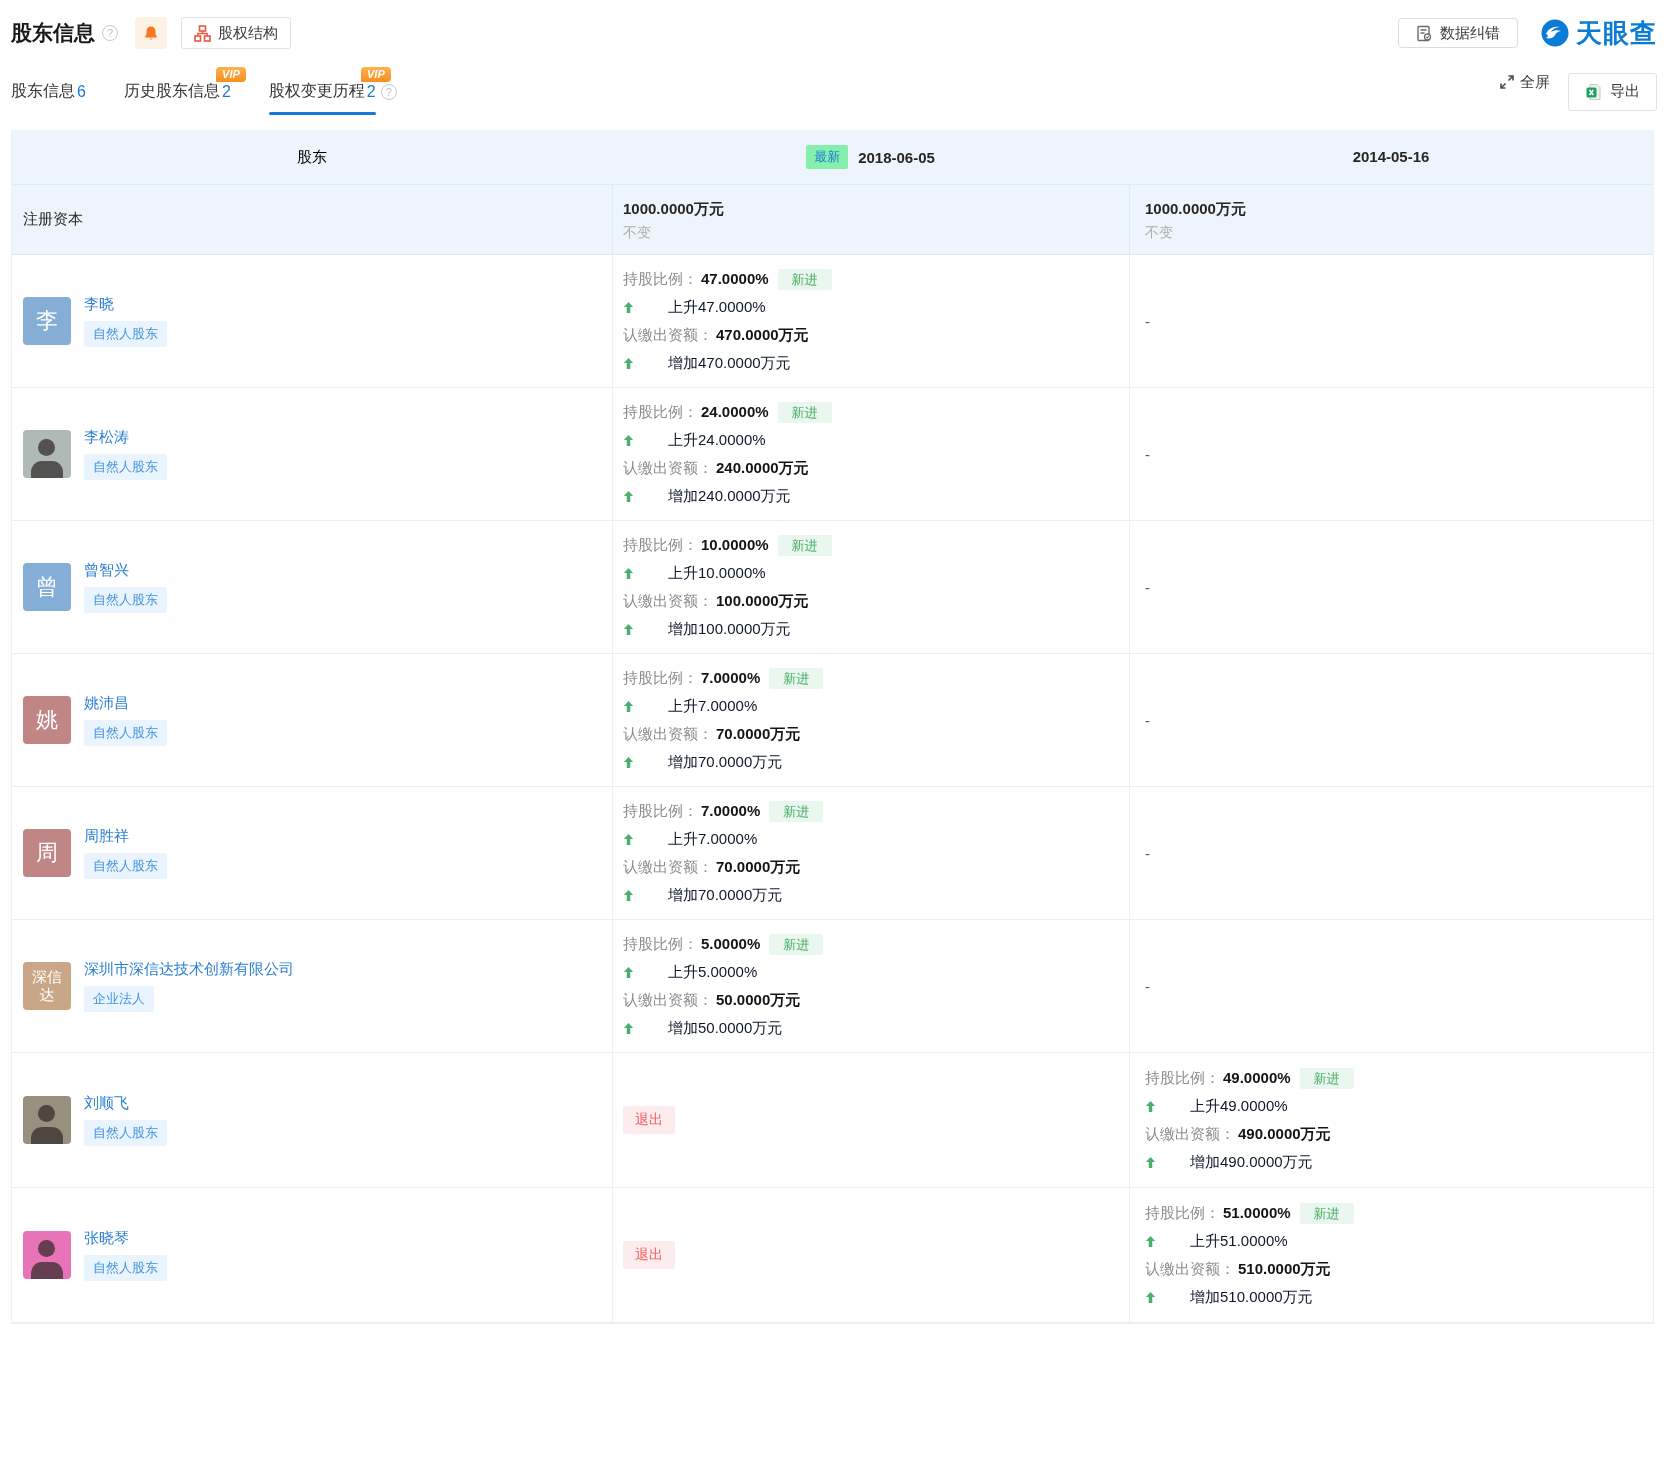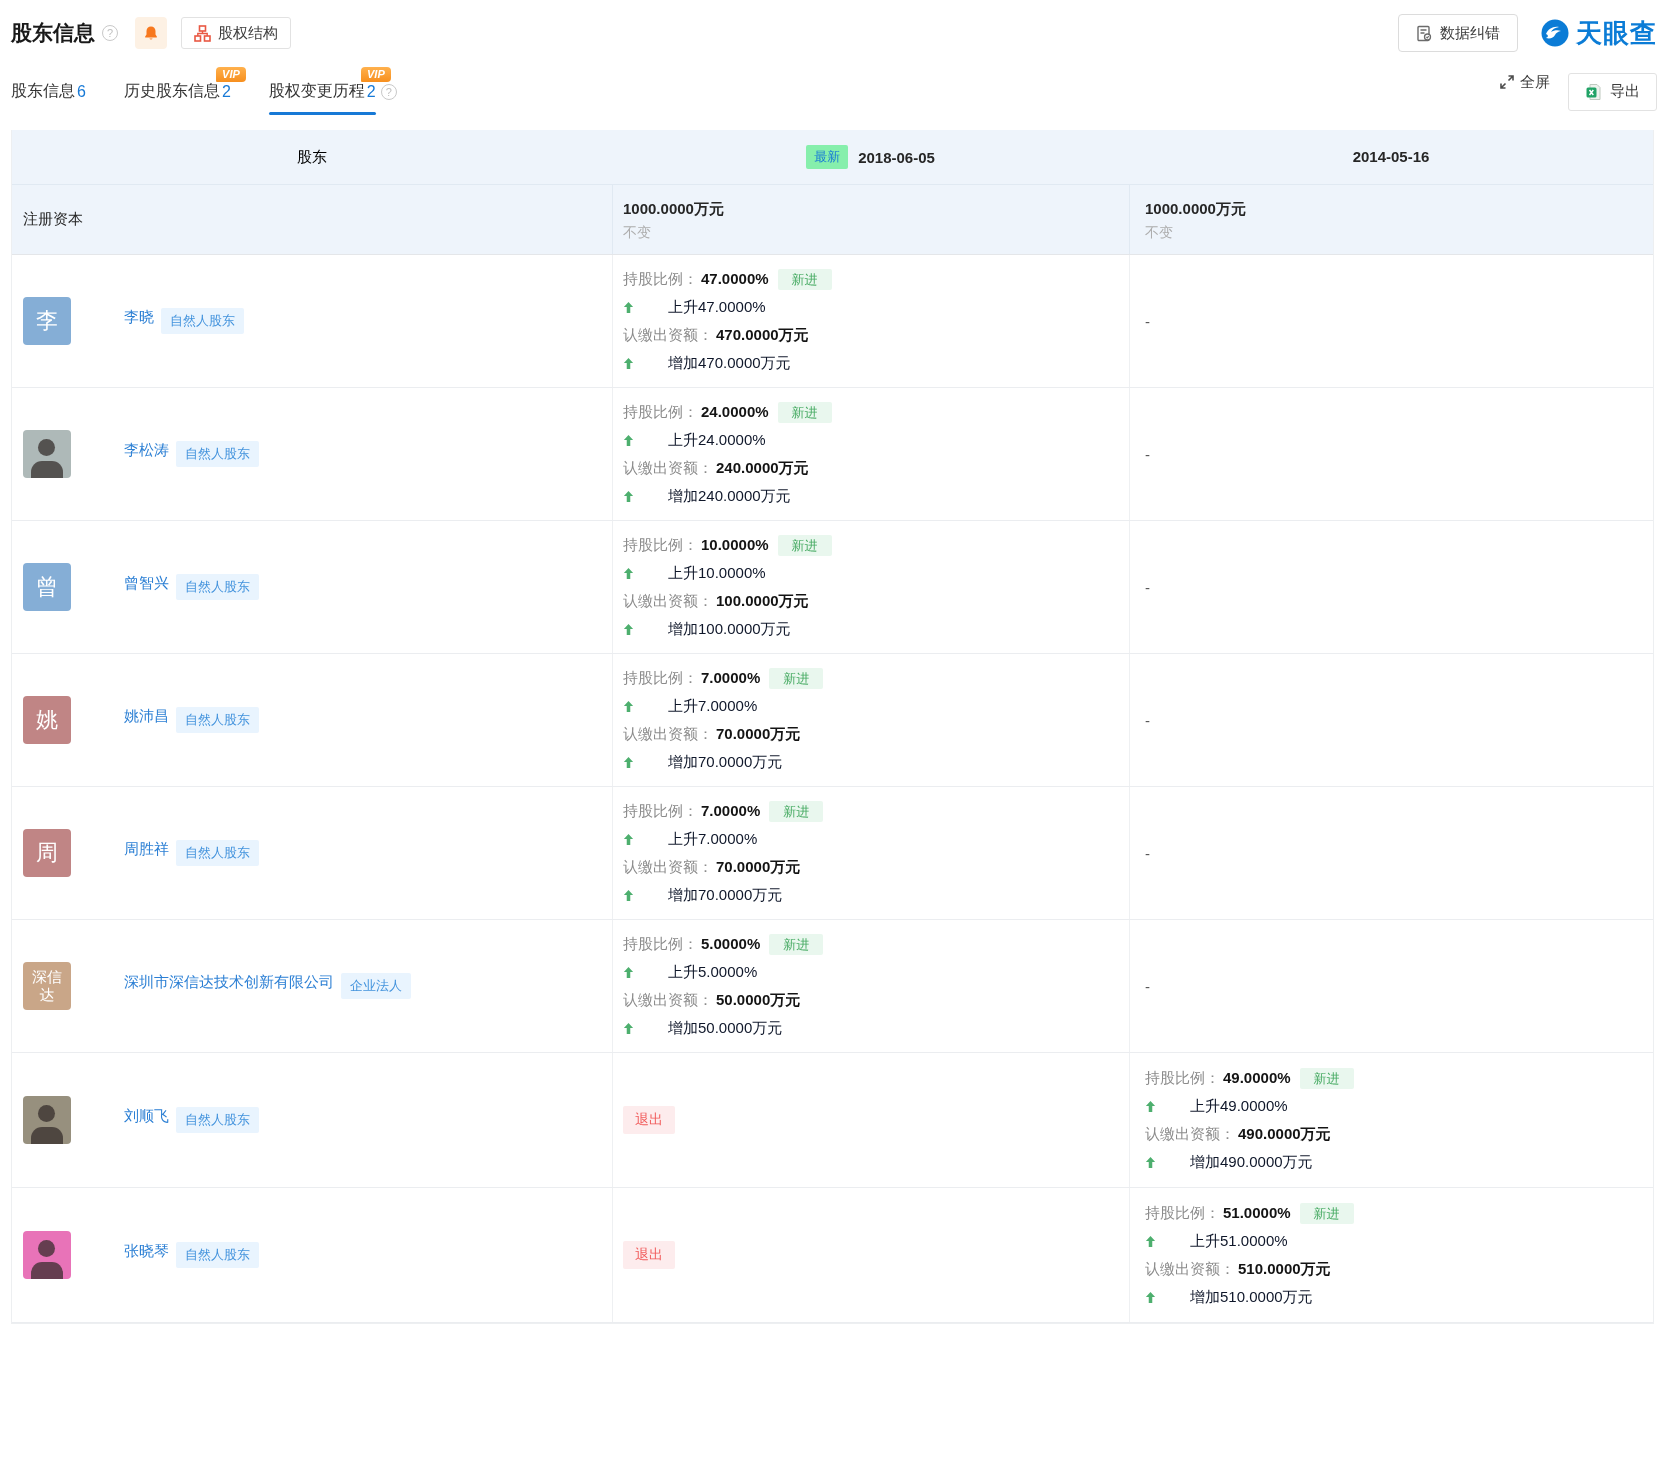--- a/index.html
+++ b/index.html
@@ -11,21 +11,21 @@
   .topbar { position:absolute; left:11px; right:8px; top:12px; height:42px; display:flex; align-items:center; }
   .page-title { font-size:21px; font-weight:700; color:#1a1a1a; }
   .help-circle { width:16px; height:16px; border:1px solid #c9c9c9; border-radius:50%; color:#c0c0c0;
                  font-size:11px; line-height:14px; text-align:center; margin-left:7px; flex:none; cursor:pointer; }
   .bell-chip { width:32px; height:32px; background:#fdf1e4; border-radius:4px; margin-left:17px;
                display:flex; align-items:center; justify-content:center; cursor:pointer; }
   .btn { display:flex; align-items:center; gap:7px; border:1px solid #e2e2e2; border-radius:3px;
          background:#fff; cursor:pointer; color:#3c3c3c; }
   .btn-structure { margin-left:14px; height:32px; padding:0 12px; font-size:15px; }
   .spacer { flex:1; }
-  .btn-correction { height:38px; padding:0 17px; font-size:15px; border-radius:4px; border-color:#dcdcdc; }
+  .btn-correction { height:30px; padding:0 17px; font-size:15px; border-radius:4px; border-color:#dcdcdc; }
   .logo { display:flex; align-items:center; gap:6px; margin-left:22px; cursor:pointer; }
   .logo-text { font-size:26px; font-weight:700; color:#0b7cd6; letter-spacing:1px; }
 
   
   .tabsbar { position:absolute; left:11px; right:8px; top:68px; height:47px; display:flex; align-items:center; }
   .tabs { display:flex; gap:38px; height:100%; }
   .tab { position:relative; height:100%; display:flex; align-items:center; font-size:16px; color:#333; cursor:pointer; }
   .tab-inner { position:relative; height:100%; display:flex; align-items:center; }
   .tab-count { color:#1779d6; margin-left:2px; }
   .tab.active .tab-inner::after { content:''; position:absolute; left:0; right:0; bottom:0; height:3px;
@@ -62,21 +62,21 @@
   .t-row .c2, .t-row .c3 { border-left:1px solid #eef0f2; }
   .row-hist { min-height:135px; }
 
   .holder { display:flex; align-items:center; padding:12px 10px 12px 11px; }
   .avatar { width:48px; height:48px; border-radius:4px; margin-right:13px; flex:none; color:#fff;
             display:flex; align-items:center; justify-content:center; font-size:22px; cursor:pointer;
             position:relative; overflow:hidden; }
   .avatar.company { font-size:15px; line-height:18px; padding:4px; text-align:center; word-break:break-all; }
   .ph-head { position:absolute; width:17px; height:17px; border-radius:50%; background:rgba(50,42,40,.72); top:9px; left:15px; }
   .ph-body { position:absolute; width:32px; height:17px; border-radius:11px 11px 0 0; background:rgba(50,42,40,.72); bottom:0; left:8px; }
-  .who { display:flex; flex-direction:row; align-items:flex-start; gap:7px;margin-left:40px; }
+  .who { display:flex; flex-direction:column; align-items:flex-start; gap:7px; }
   .name { font-size:15px; color:#2b7fd4; text-decoration:none; cursor:pointer; }
   .tag { font-size:13px; color:#4393dd; background:#e9f4fe; padding:4px 9px; border-radius:2px; }
 
   .vals { display:flex; flex-direction:column; }
   .line { display:flex; align-items:center; line-height:28px; font-size:15px; }
   .lbl { color:#8c8c8c; }
   .val { color:#141414; font-weight:700; margin-left:3px; }
   .badge-new { margin-left:9px; font-size:13px; color:#47ab63; background:#e9f7ee; padding:2px 14px;
                border-radius:2px; line-height:17px; }
   .line.chg { color:#0f172a;gap:27px; }

